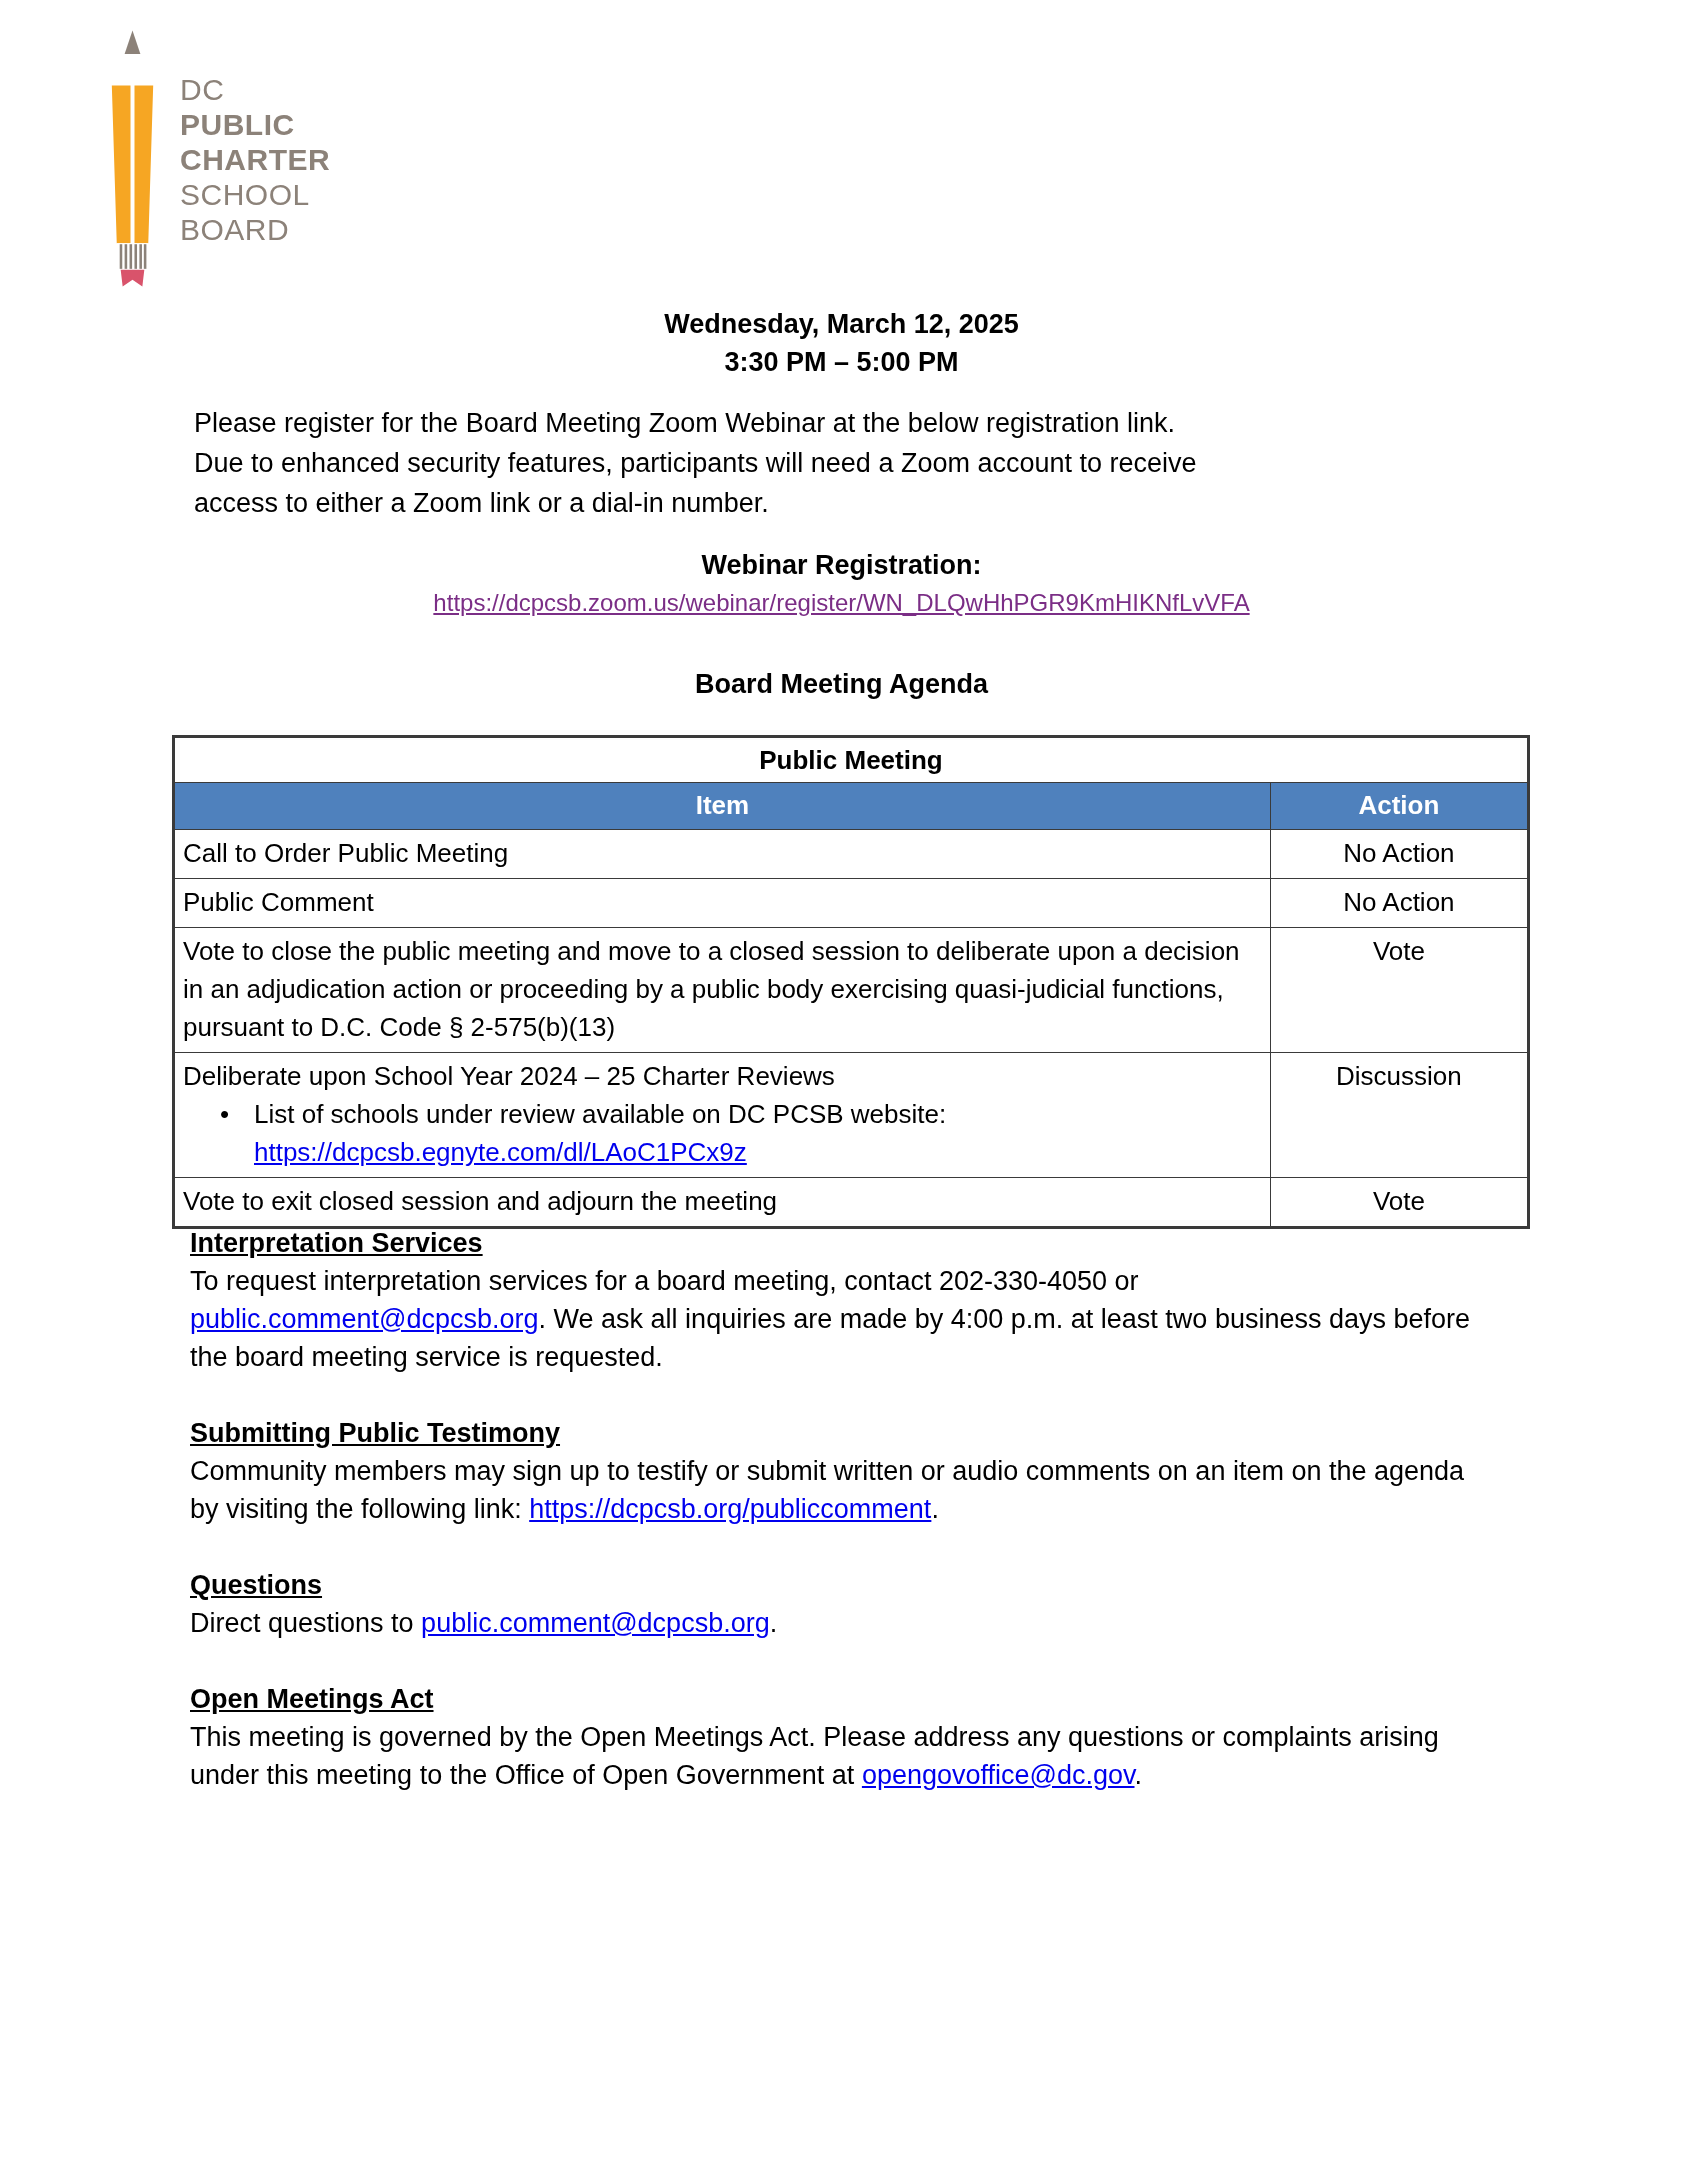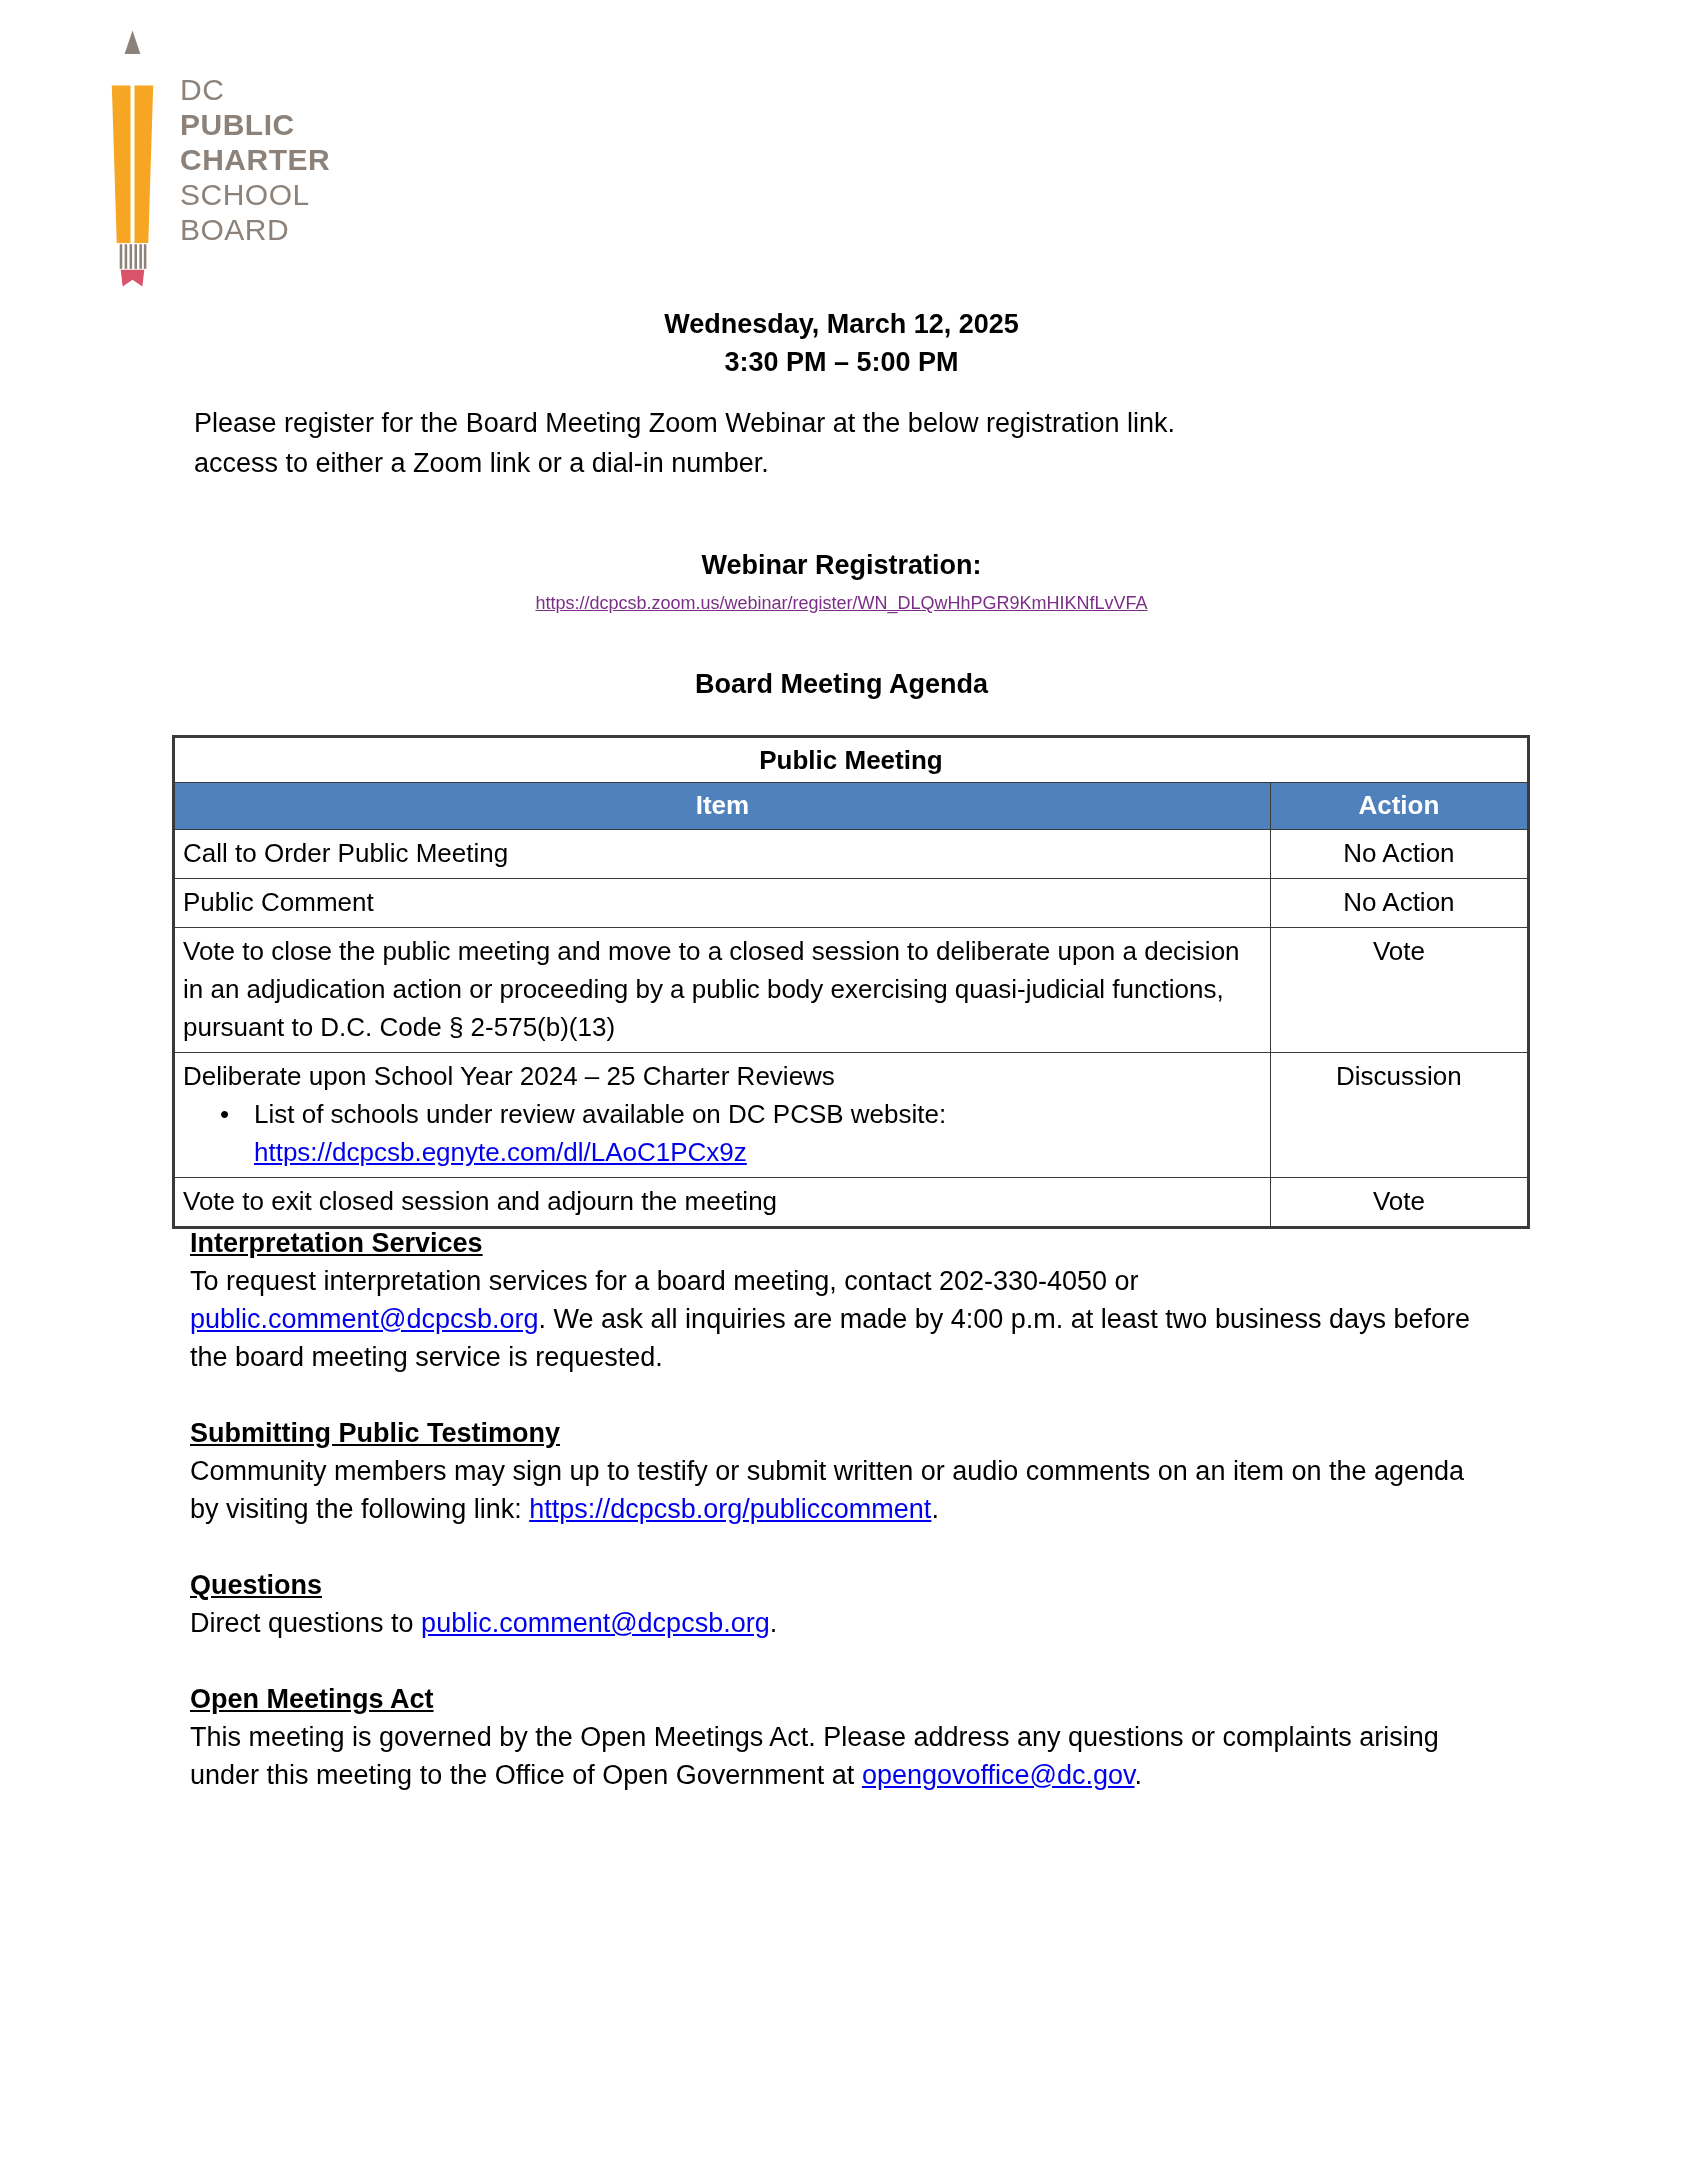--- a/index.html
+++ b/index.html
@@ -92,21 +92,21 @@
     top: 546px;
     width: 1683px;
   }
 
   .webinar-link-row {
     position: absolute;
     left: 0;
     top: 584px;
     width: 1683px;
     text-align: center;
-    font-size: 18px;
+    font-size: 24px;
     line-height: 38px;
   }
 
   .agenda-heading {
     position: absolute;
     left: 0;
     top: 665px;
     width: 1683px;
   }
 
@@ -263,20 +263,21 @@
     </div>
   </div>
 
   <div class="meeting-date center-bold">
     <div>Wednesday, March 12, 2025</div>
     <div>3:30 PM – 5:00 PM</div>
   </div>
 
   <div class="intro-para">
     <div>Please register for the Board Meeting Zoom Webinar at the below registration link.</div>
+    <div>Due to enhanced security features, participants will need a Zoom account to receive</div>
     <div>access to either a Zoom link or a dial-in number.</div>
   </div>
 
   <div class="webinar-heading center-bold">Webinar Registration:</div>
   <div class="webinar-link-row">
     <a class="link link-purple" href="#">https://dcpcsb.zoom.us/webinar/register/WN_DLQwHhPGR9KmHIKNfLvVFA</a>
   </div>
 
   <div class="agenda-heading center-bold">Board Meeting Agenda</div>
 

